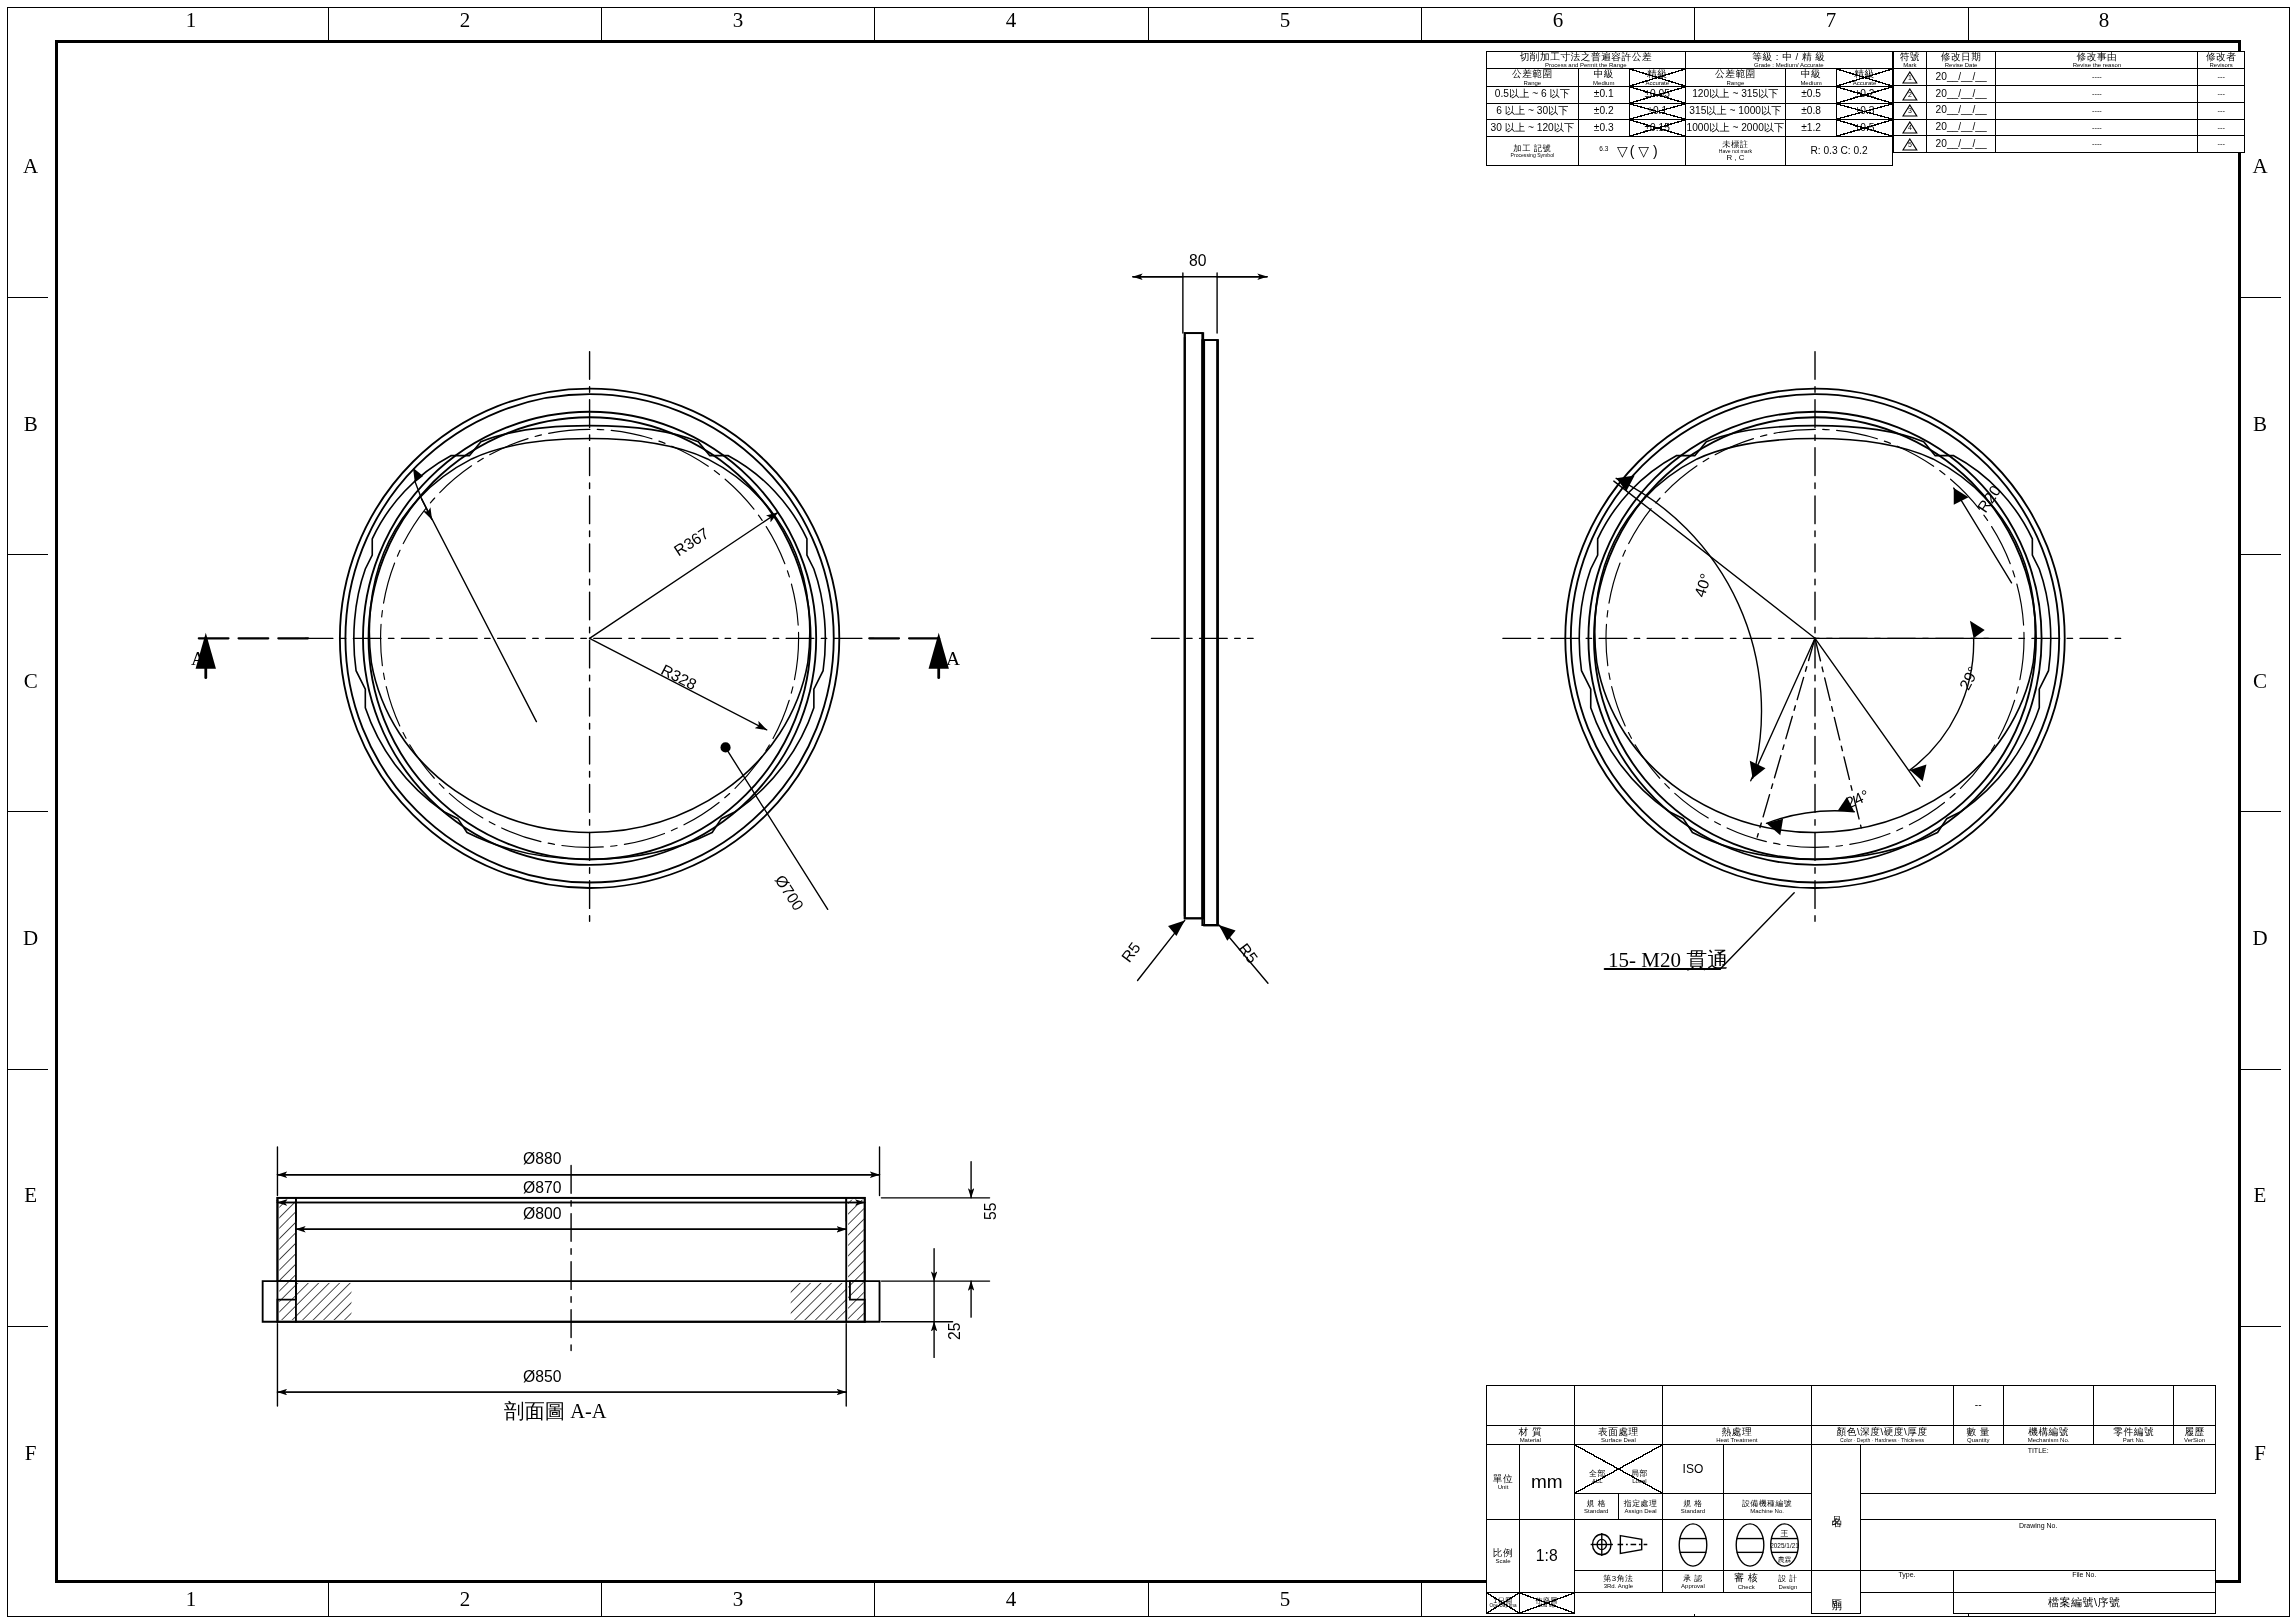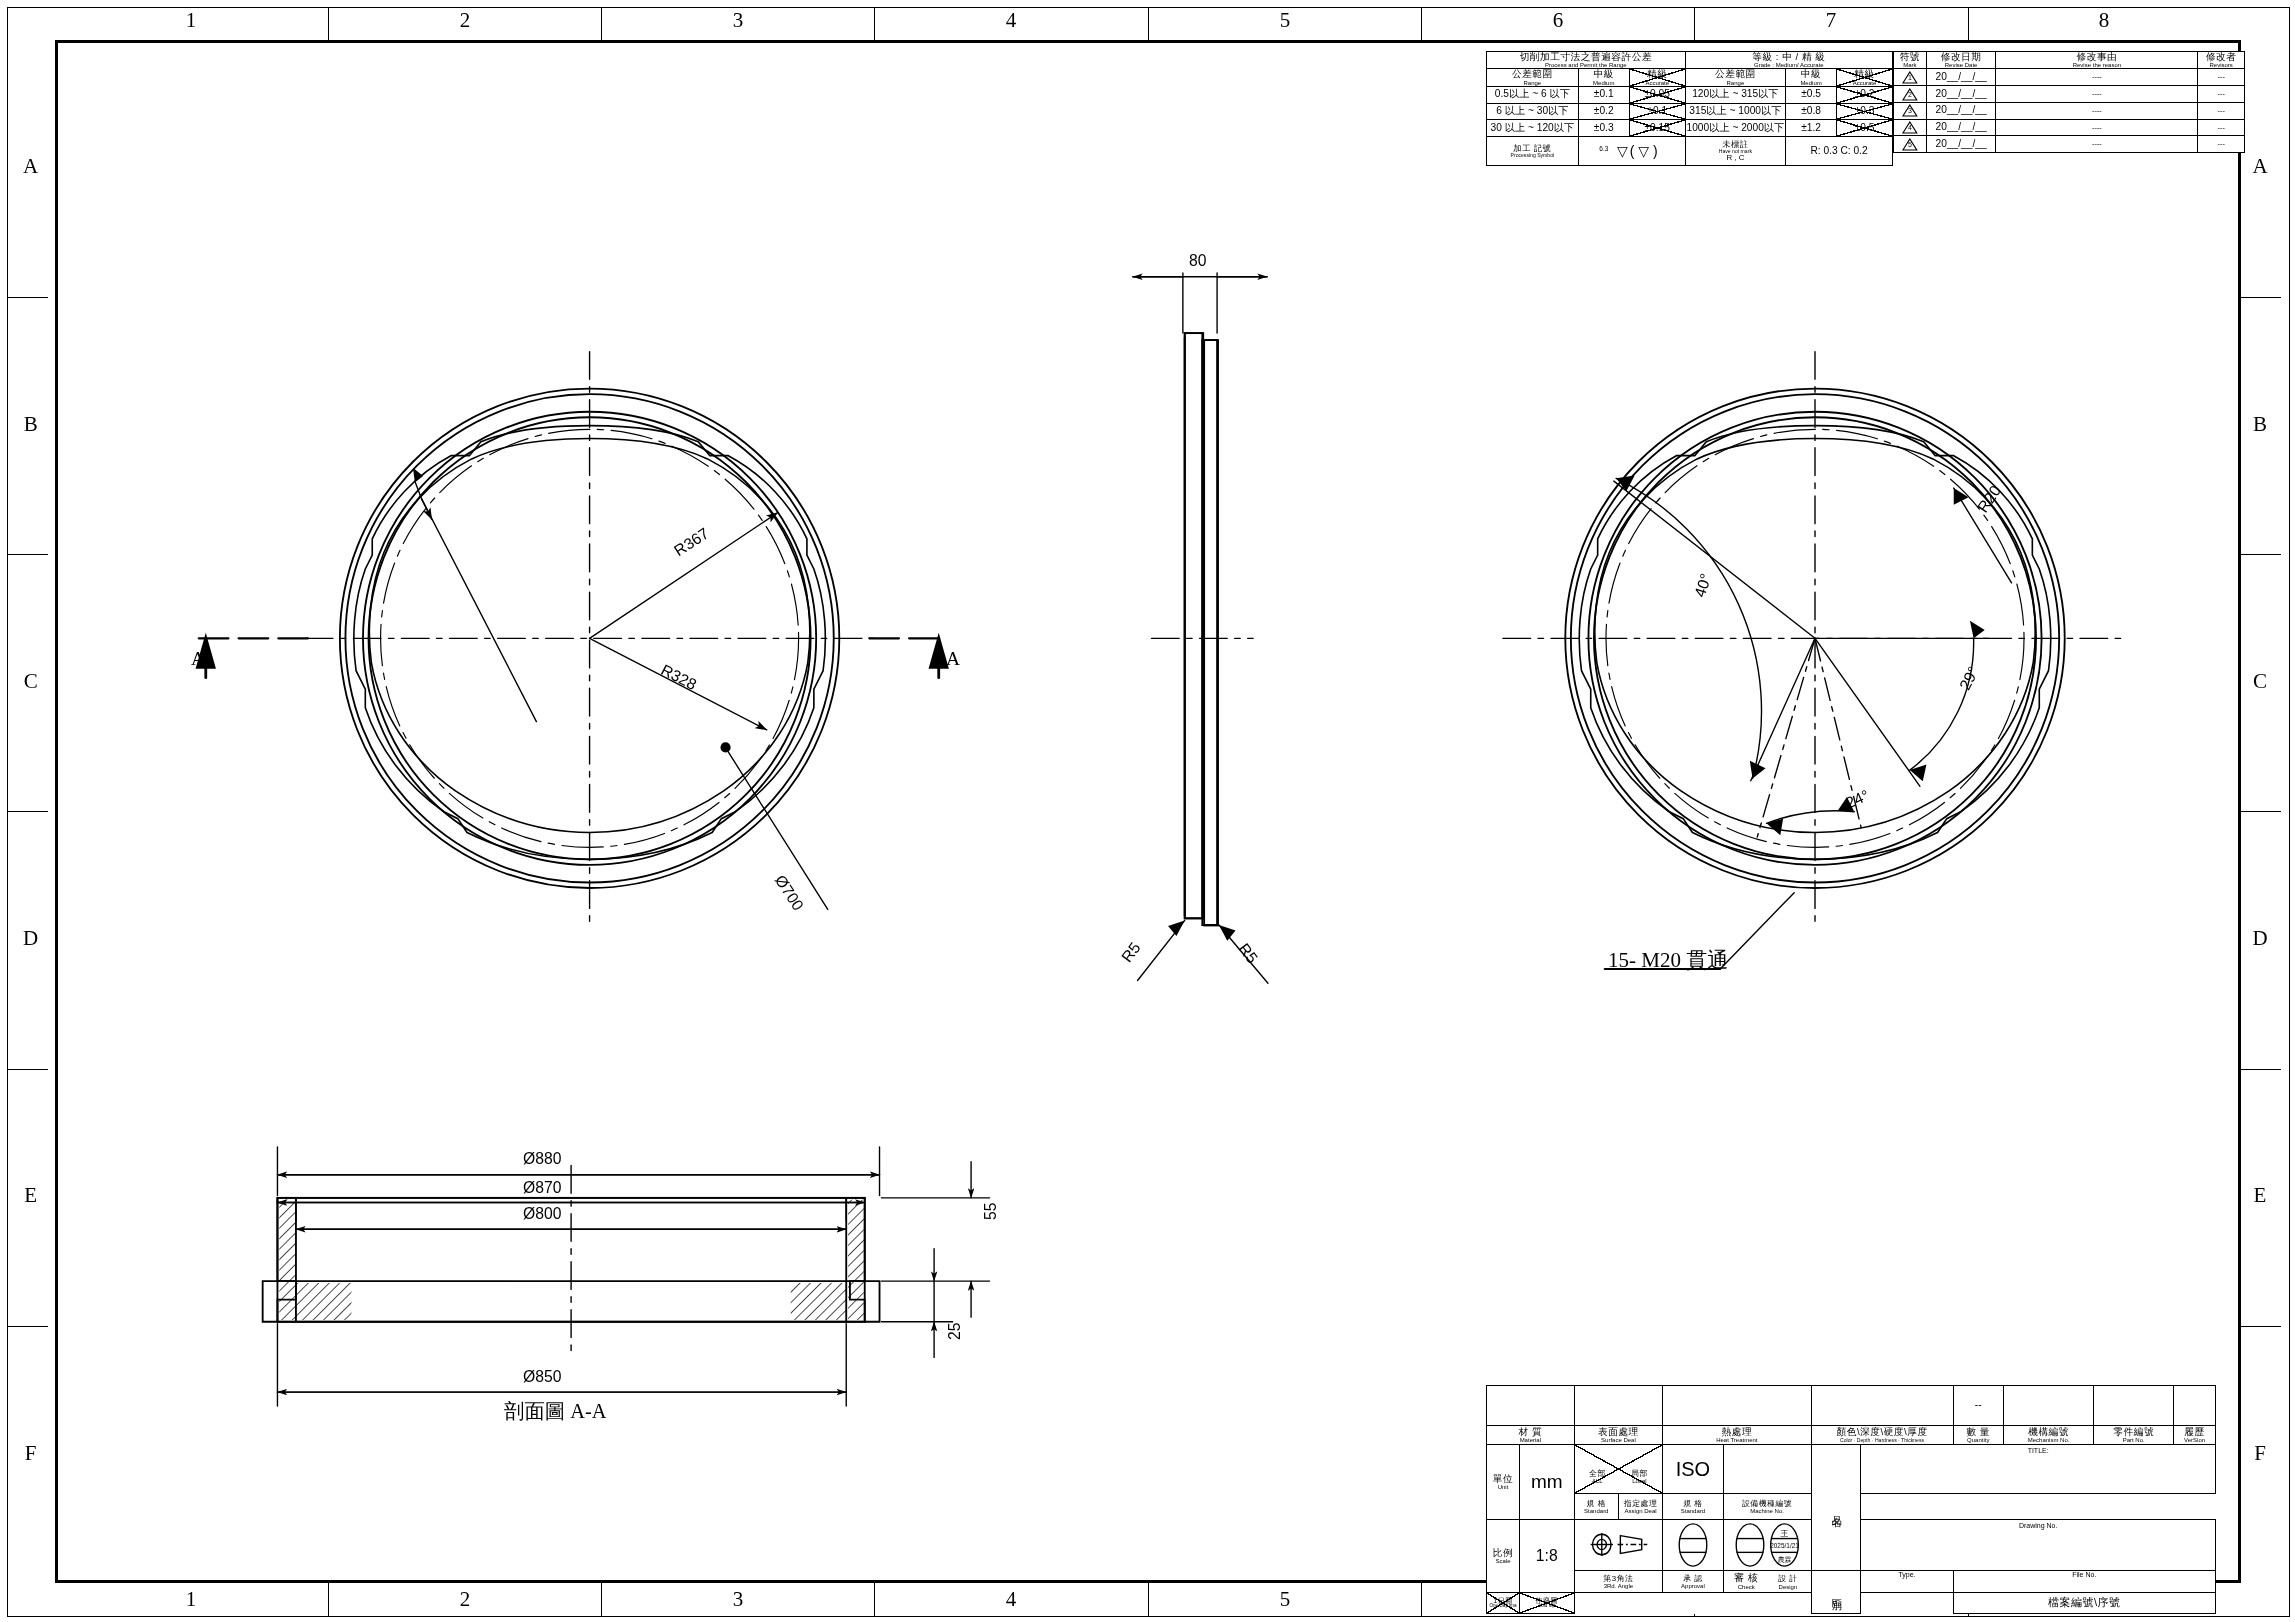--- a/index.html
+++ b/index.html
@@ -633,21 +633,21 @@
         <span class="xb-content" style="display:block;margin-top:16px;">
           <span style="display:inline-block;width:48%;font-size:7.4px;">
             <span class="cn" style="font-size:7.9px">全部</span>
             <span class="en">ALL</span>
           </span><span style="display:inline-block;width:48%;font-size:7.4px;">
             <span class="cn" style="font-size:7.9px">局部</span>
             <span class="en">Local</span>
           </span>
         </span>
       </td>
-      <td class="val" style="width:61px;font-size:20px">ISO</td>
+      <td class="val" style="width:61px;font-size:12px">ISO</td>
       <td style="width:88px"></td>
       <td rowspan="3" style="width:27px">
         <span class="vtxt">品名</span>
       </td>
       <td colspan="5" rowspan="1" class="lbl-l" style="vertical-align:top;height:48px">
         <span style="font-size:7px">TITLE:</span>
         <span style="font-size:10.2px"></span>
       </td>
     </tr>
     <tr style="height:26px">

